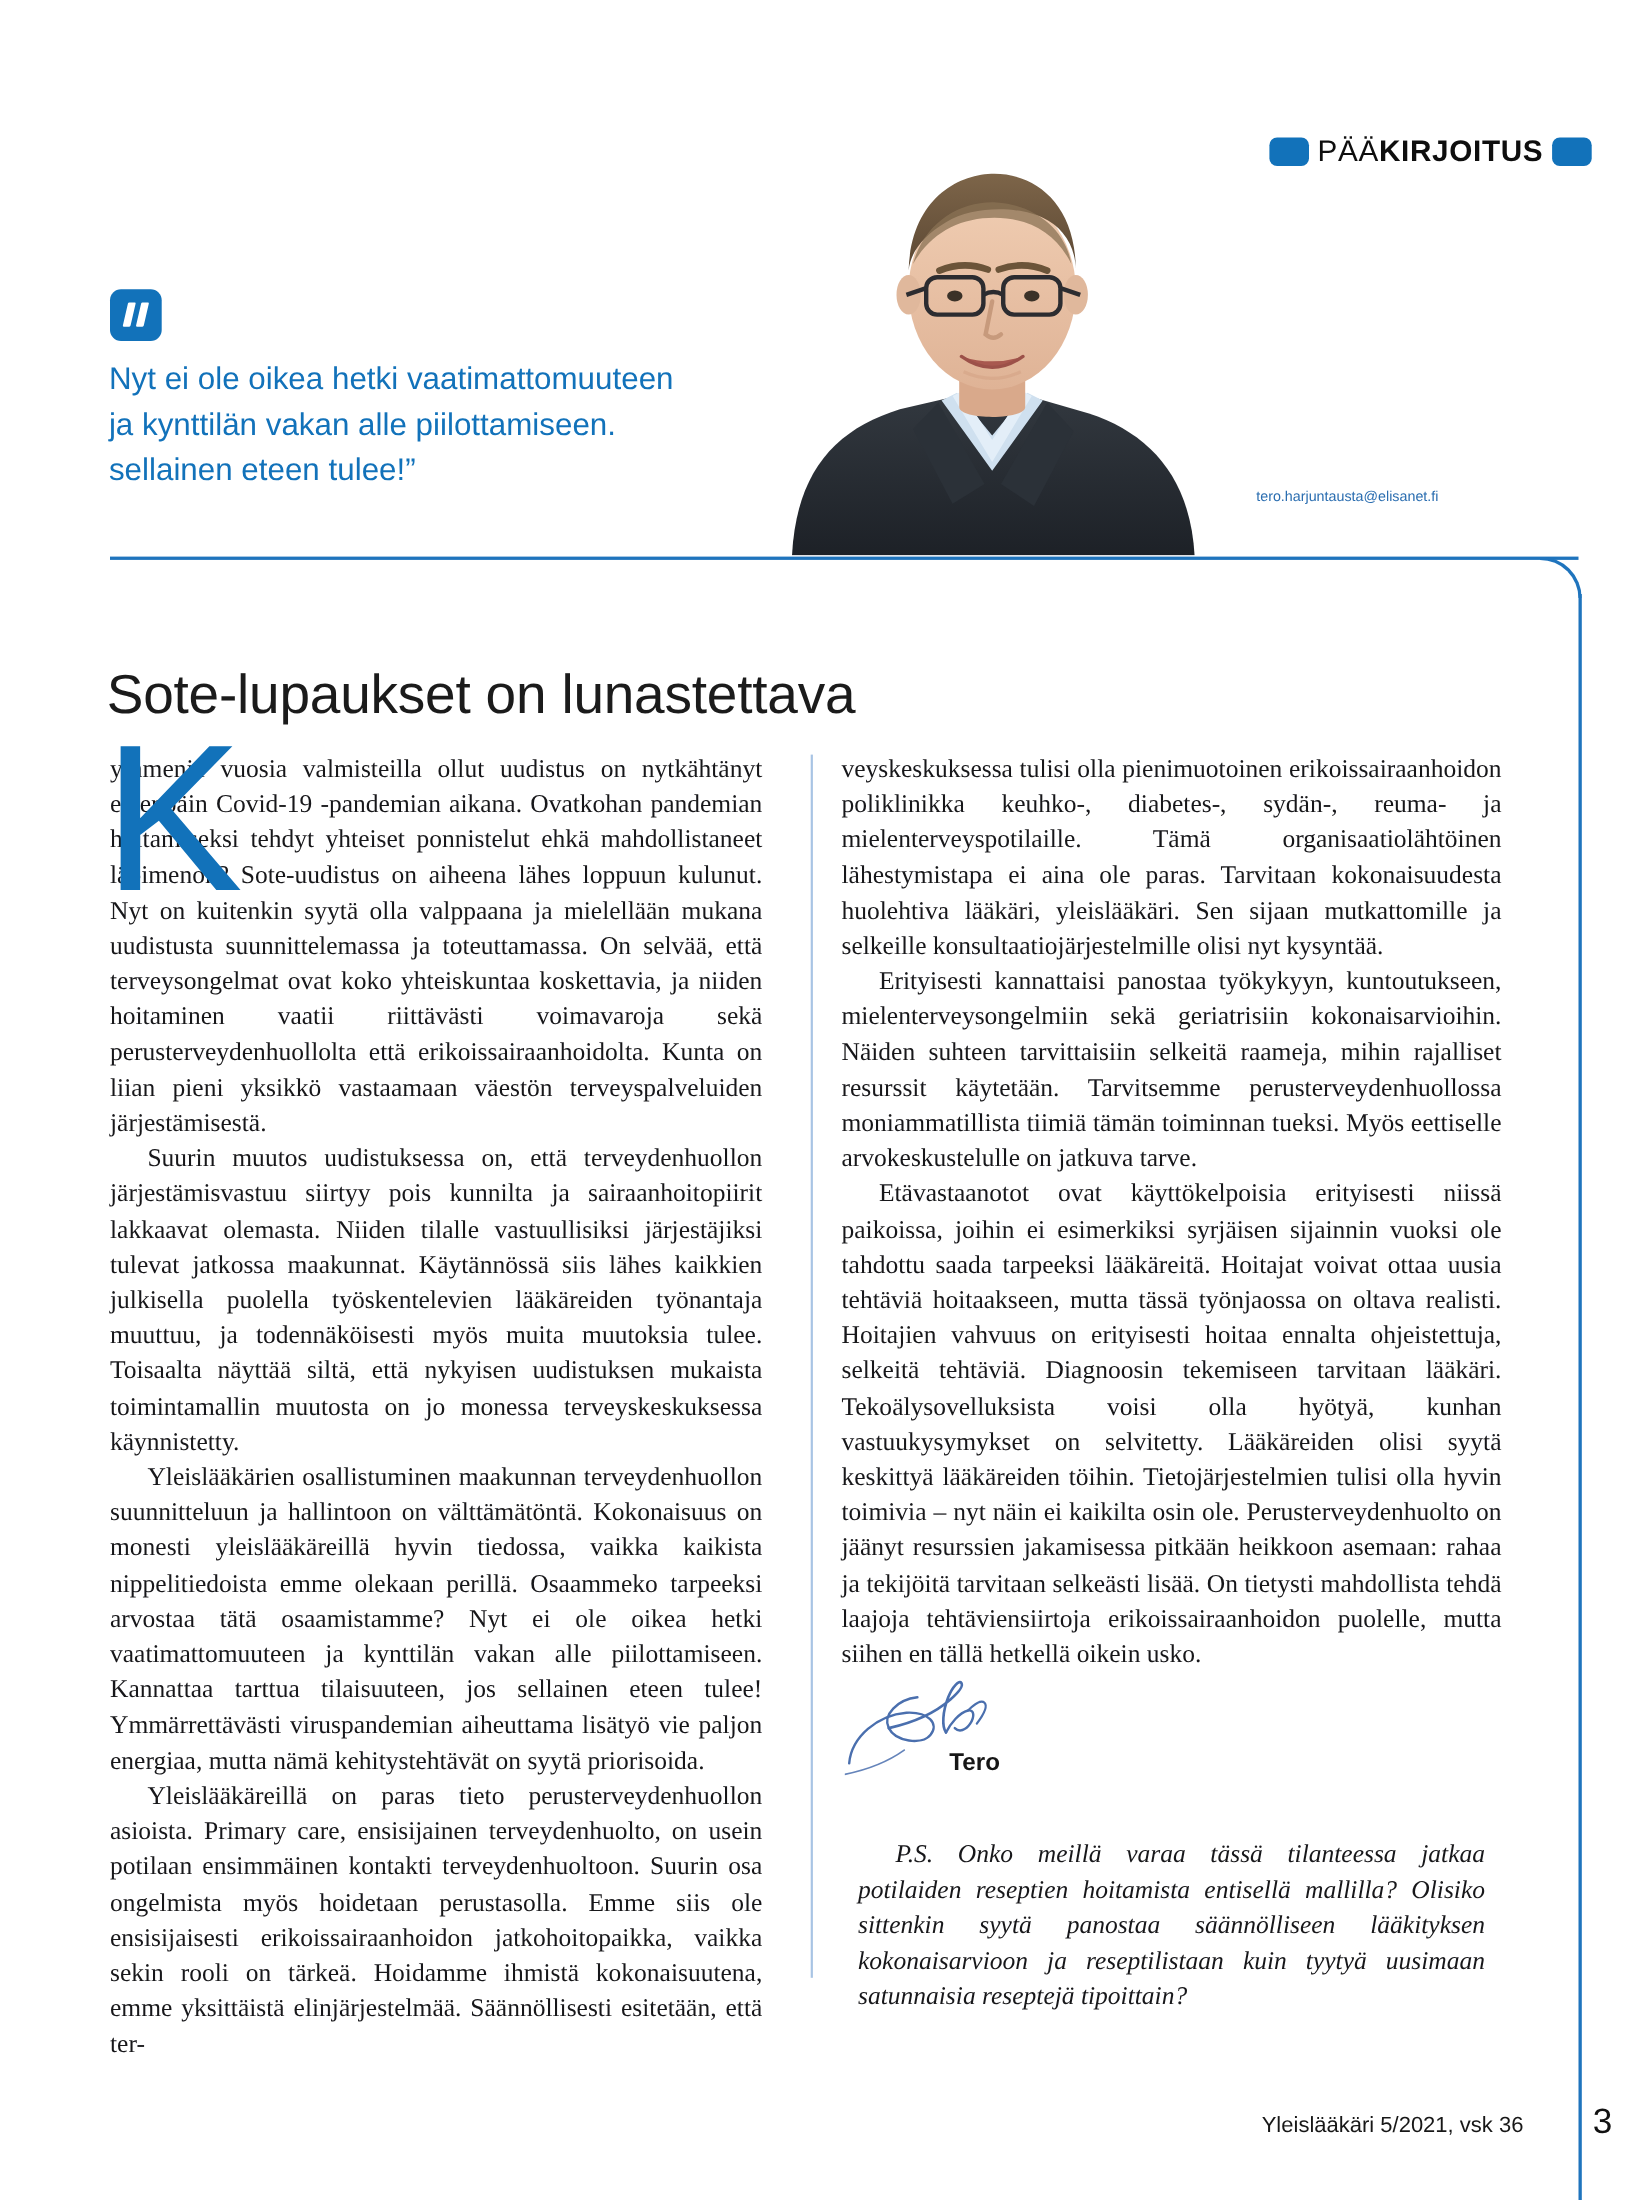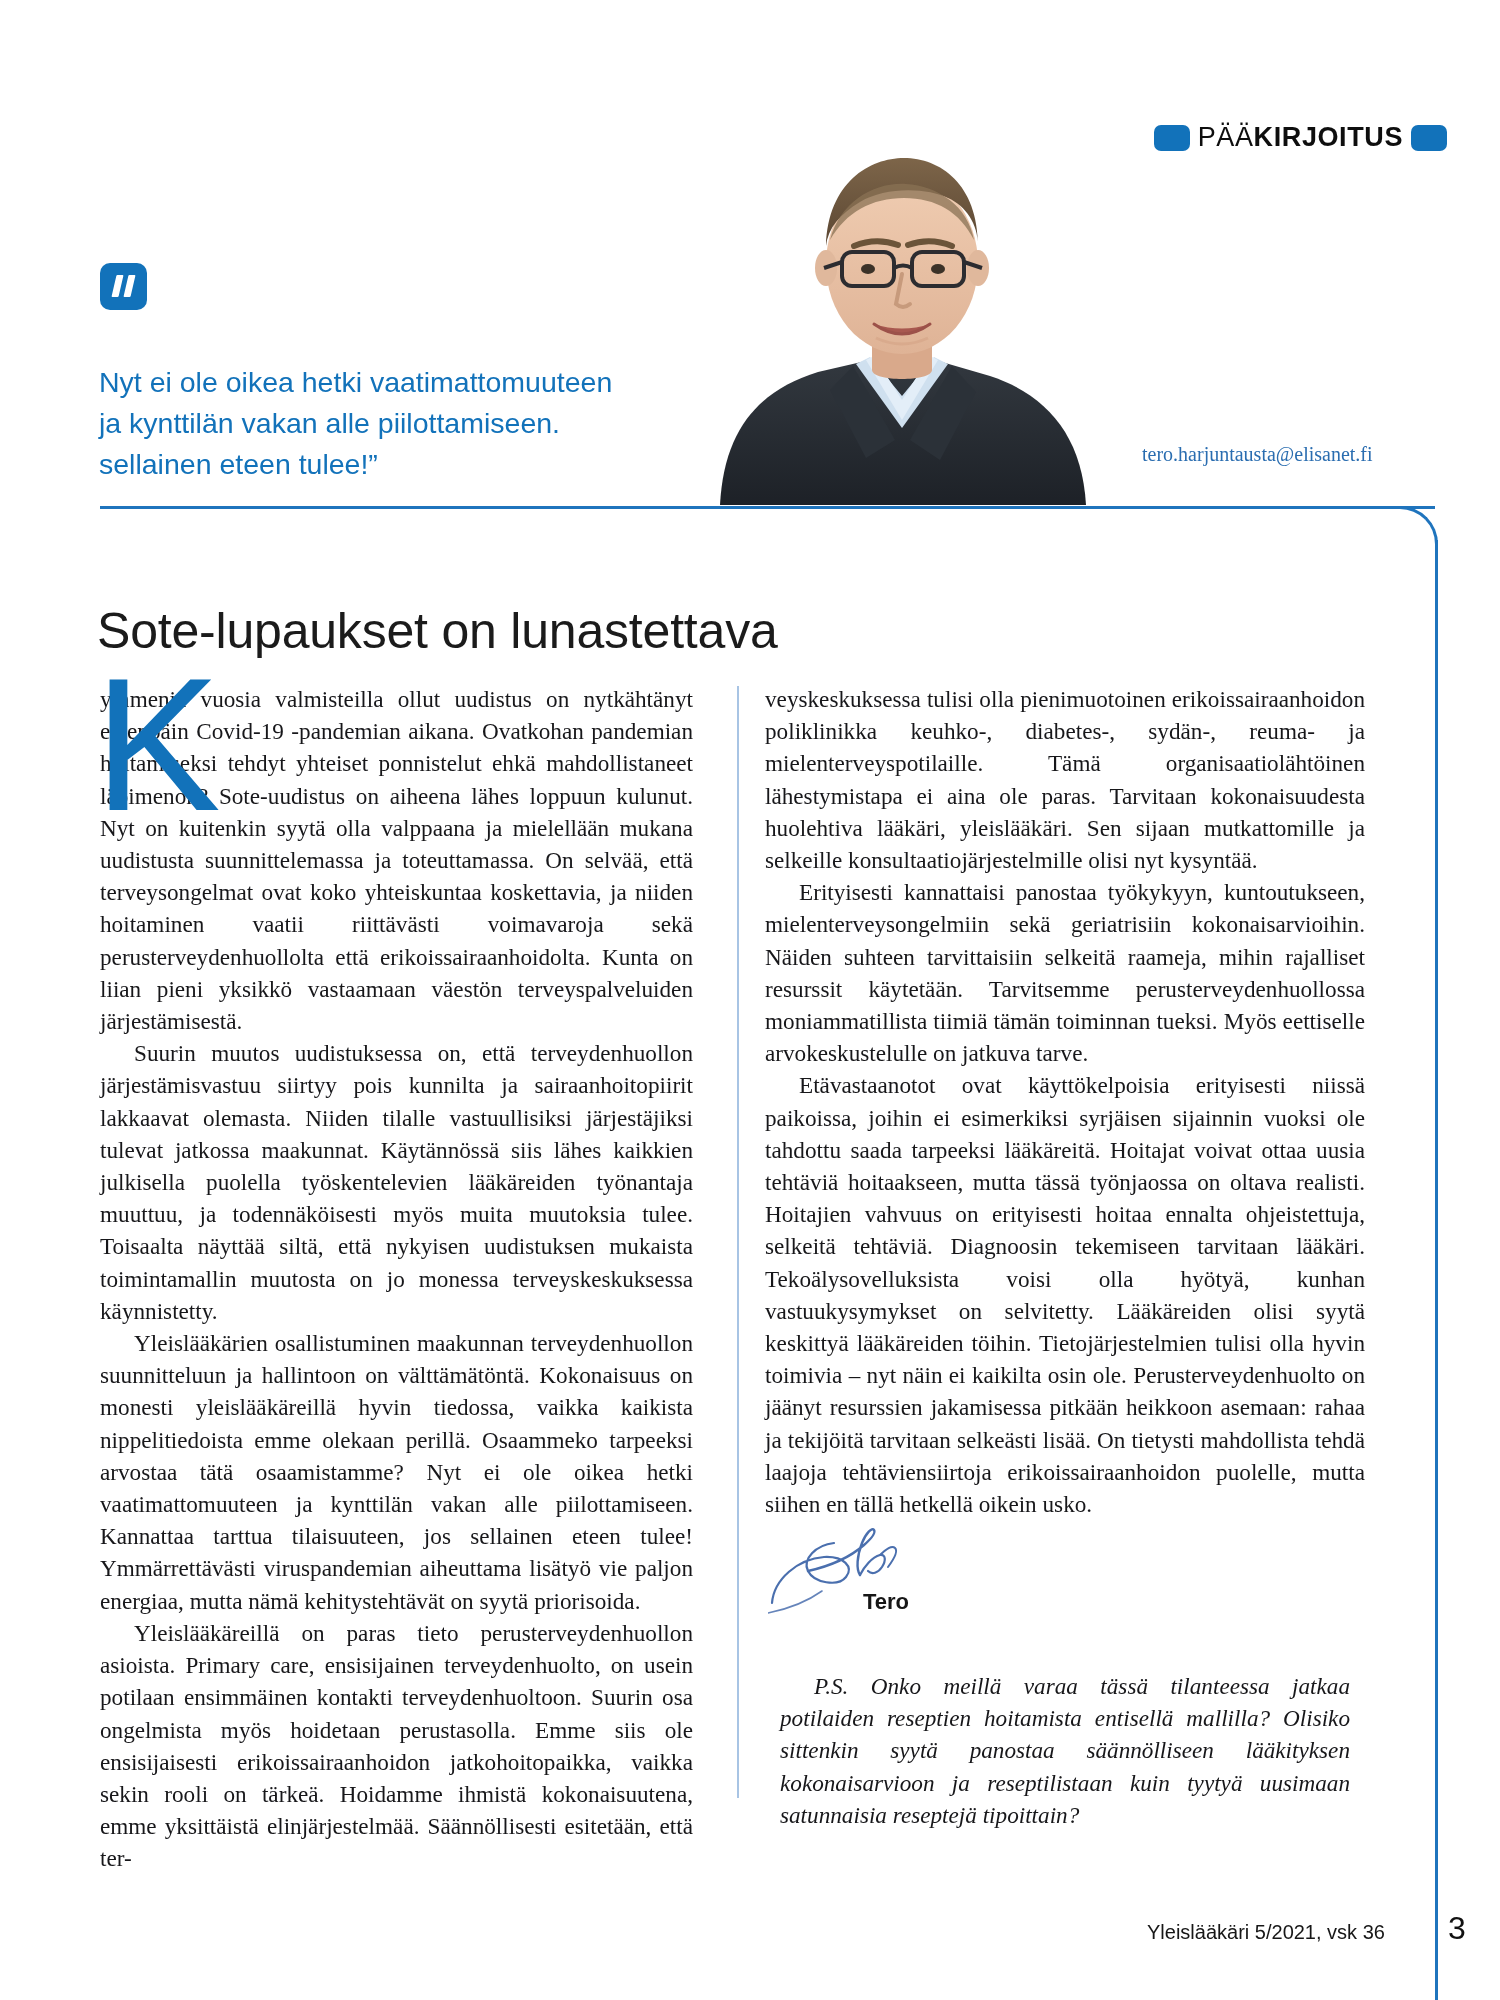--- a/index.html
+++ b/index.html
@@ -86,31 +86,30 @@
   .pull-quote {
     position: absolute;
     left: 99px;
     top: 325px;
     width: 580px;
     font-family: "Liberation Sans", sans-serif;
     font-size: 28.5px;
     line-height: 41px;
     color: #1272ba;
     font-weight: 400;
-    margin-top: 37px;
   }
   .pull-quote div { white-space: nowrap; }
 
   
   .email {
     position: absolute;
     left: 1142px;
     top: 443px;
-    font-family: Liberation Serif, serif;
-    font-size: 20px;
+    font-family: Liberation Sans, sans-serif;
+    font-size: 13px;
     color: #2a6db0;
     white-space: nowrap;
   }
 
   
   .frame-top-line {
     position: absolute;
     left: 100px;
     top: 506px;
     width: 1335px;

